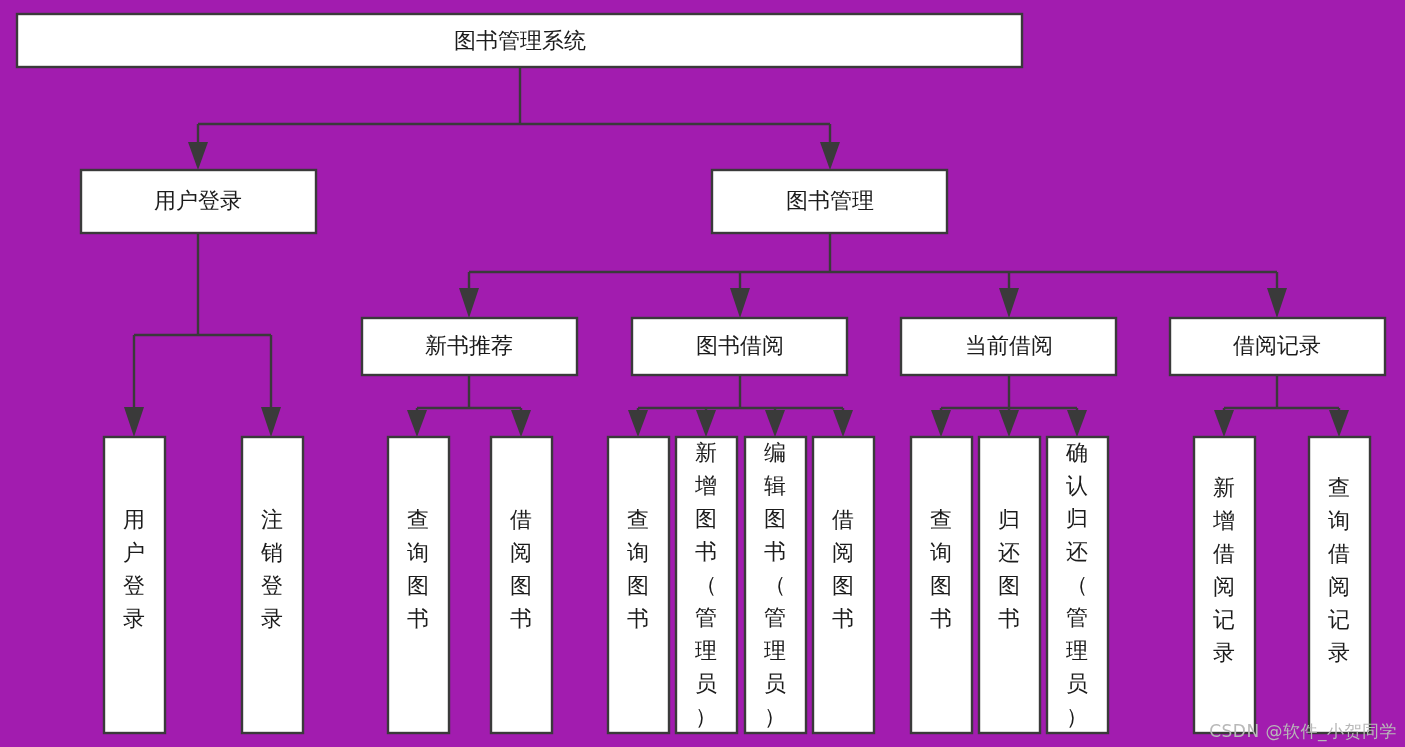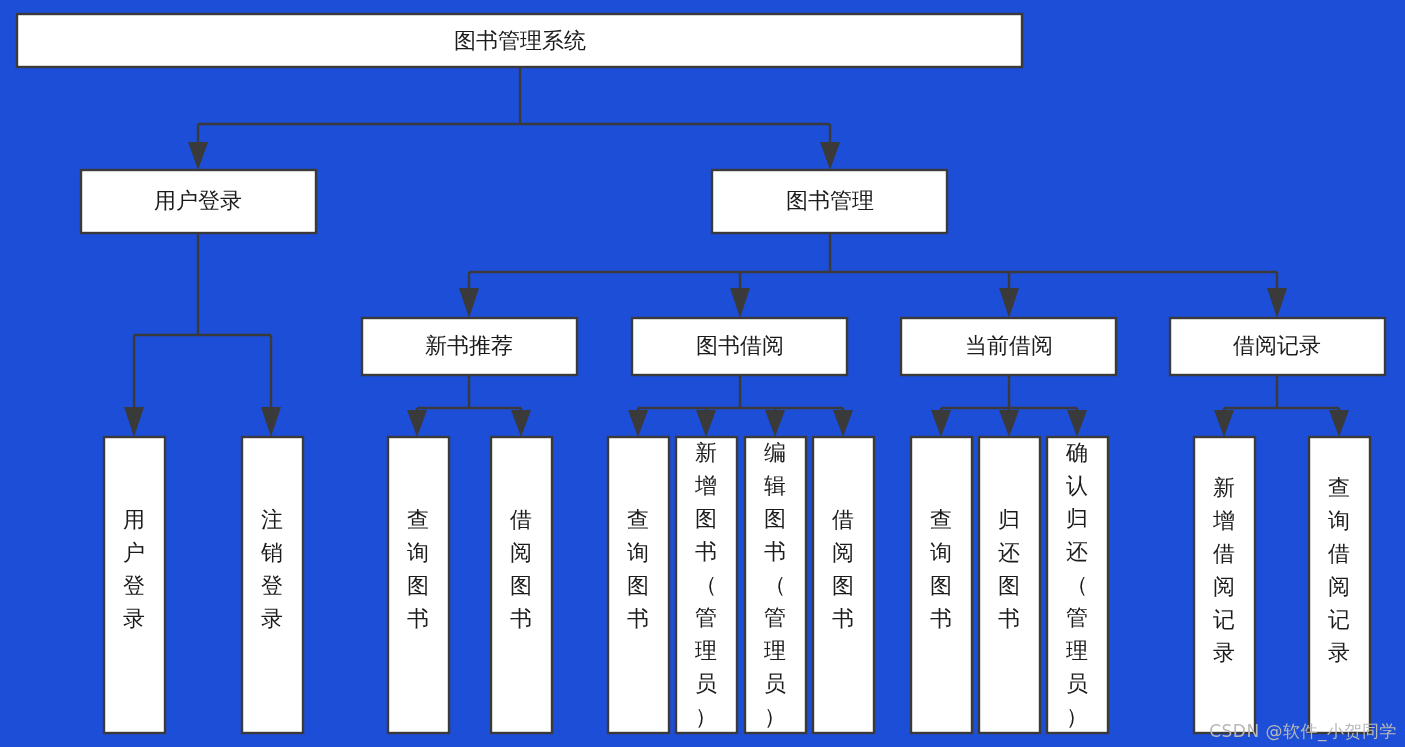--- a/index.html
+++ b/index.html
@@ -7,21 +7,21 @@
     padding: 0;
     background: #ffffff;
   }
   body {
     font-family: "DejaVu Sans", "Liberation Sans", sans-serif;
   }
   #diagram-root {
     position: relative;
     width: 1405px;
     height: 747px;
-    background: #1d4ed8;
+    background: #a21caf;
     overflow: hidden;
   }
   svg.diagram-svg {
     position: absolute;
     left: 0;
     top: 0;
     width: 1405px;
     height: 747px;
   }
   .node-box {

